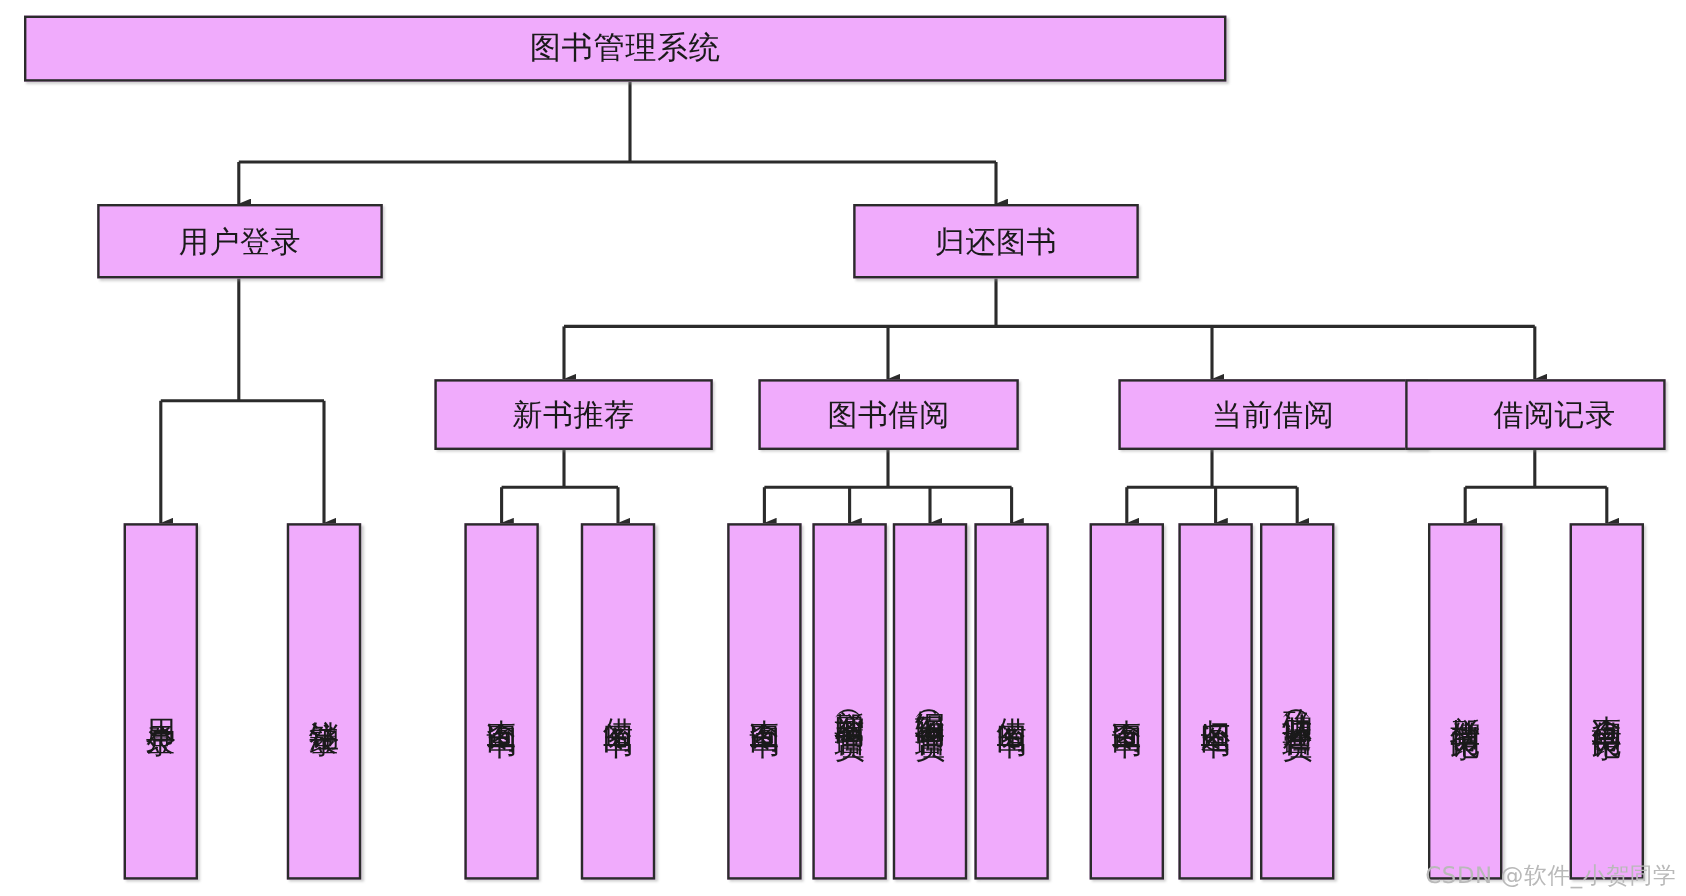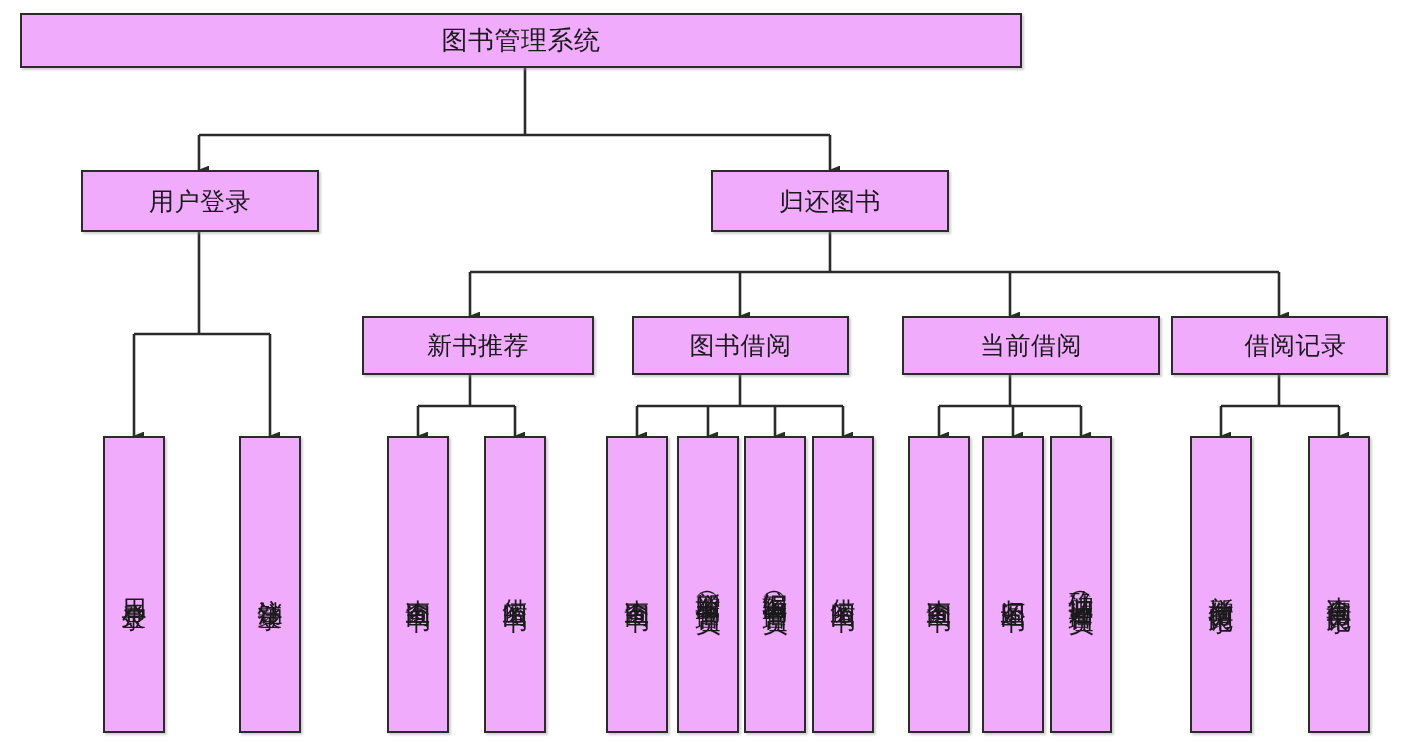--- a/index.html
+++ b/index.html
@@ -126,21 +126,21 @@
       </div>
       <div class="node-box level2" style="left: 711px; top: 170px; width: 238px; height: 62px;">
         <div class="node-label">归还图书</div>
       </div>
       <div class="node-box level3" style="left: 362px; top: 316px; width: 232px; height: 59px;">
         <div class="node-label">新书推荐</div>
       </div>
       <div class="node-box level3" style="left: 632px; top: 316px; width: 217px; height: 59px;">
         <div class="node-label">图书借阅</div>
       </div>
-      <div class="node-box level3" style="left: 902px; top: 316px; width: 258px; height: 59px;">
+      <div class="node-box level3" style="left: 932px; top: 316px; width: 258px; height: 59px;">
         <div class="node-label">当前借阅</div>
       </div>
       <div class="node-box level3" style="left: 1171px; top: 316px; width: 217px; height: 59px; padding-left: 32px;">
         <div class="node-label">借阅记录</div>
       </div>
       <div class="node-box vertical leaf" style="left: 103px; top: 436px; width: 62px; height: 297px;">
         <div class="node-label">用户登录</div>
       </div>
       <div class="node-box vertical leaf" style="left: 239px; top: 436px; width: 62px; height: 297px;">
         <div class="node-label">注销登录</div>
@@ -173,14 +173,15 @@
         <div class="node-label">确认归还（管理员）</div>
       </div>
       <div class="node-box vertical leaf" style="left: 1190px; top: 436px; width: 62px; height: 297px;">
         <div class="node-label">新增借阅记录</div>
       </div>
       <div class="node-box vertical leaf" style="left: 1308px; top: 436px; width: 62px; height: 297px;">
         <div class="node-label">查询借阅记录</div>
       </div>
     </div>
 
+  <div class="watermark">CSDN @软件_小贺同学</div>
 
 </div>
 
 </body></html>

